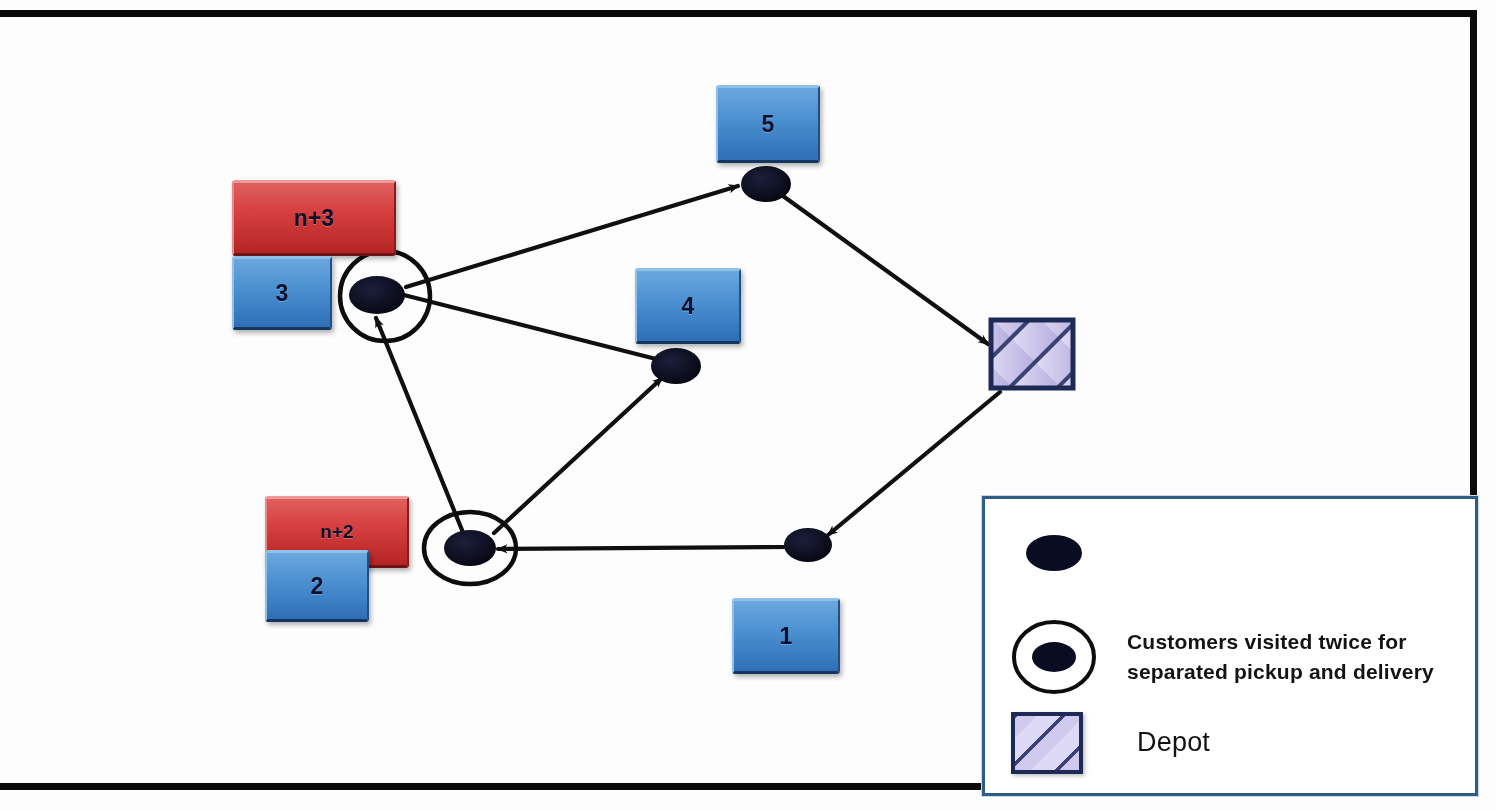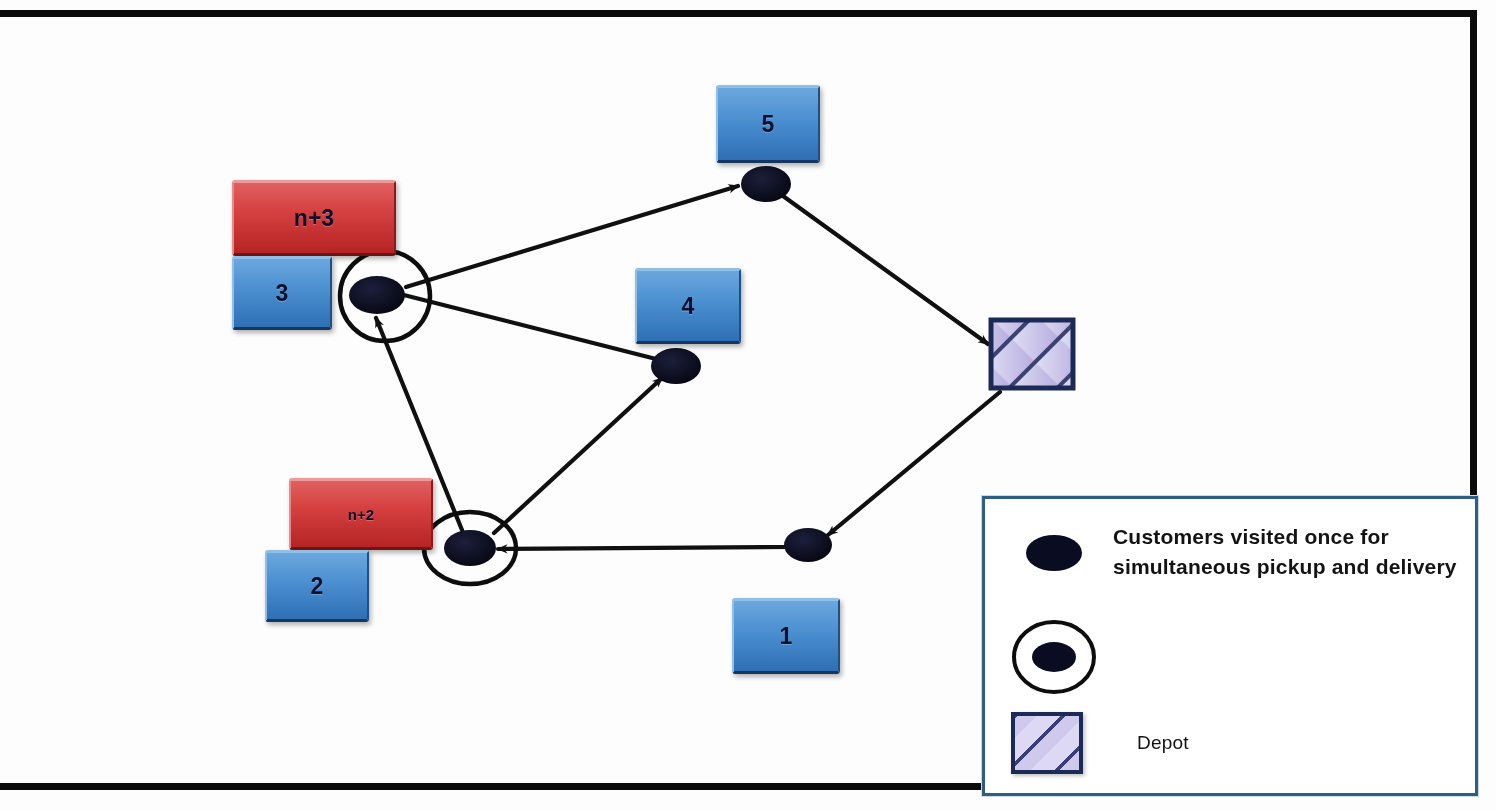--- a/index.html
+++ b/index.html
@@ -81,21 +81,21 @@
     align-items: center;
   }
   .legend-text {
     color: #131313;
     font-size: 21px;
     font-weight: bold;
     line-height: 1.45;
     letter-spacing: .2px;
   }
   .legend-text.big {
-    font-size: 19px;
+    font-size: 27px;
     font-weight: normal;
   }
   .depot-swatch {
     width: 72px;
     height: 62px;
     box-sizing: border-box;
     border: 4px solid #1d2a55;
     background:
       repeating-linear-gradient(
         -45deg,
@@ -176,49 +176,49 @@
   </div>
 
   <div class="node-box box-blue" style="left:716px; top:85px; width:104px; height:78px; font-size:23px;">
     <span>5</span>
   </div>
 
   <div class="node-box box-blue" style="left:635px; top:268px; width:106px; height:76px; font-size:23px;">
     <span>4</span>
   </div>
 
-  <div class="node-box box-red" style="left:265px; top:478px; width:144px; height:72px; font-size:15px;margin-left:24px;">
+  <div class="node-box box-red" style="left:265px; top:496px; width:144px; height:72px; font-size:19px;">
     <span>n+2</span>
   </div>
 
   <div class="node-box box-blue" style="left:265px; top:550px; width:104px; height:72px; font-size:23px;">
     <span>2</span>
   </div>
 
   <div class="node-box box-blue" style="left:732px; top:598px; width:108px; height:76px; font-size:23px;">
     <span>1</span>
   </div>
 
   <div id="legend">
 
     <div class="legend-row" style="left:14px; top:18px; width:466px;">
       <svg width="110" height="70">
         <ellipse cx="55" cy="36" rx="28" ry="18" fill="#0a0d22"></ellipse>
       </svg>
-      <div style="margin-left:4px;">
-        <div class="legend-text">Customers visited once for</div>
-        <div class="legend-text">simultaneous pickup and delivery</div>
-      </div>
     </div>
 
     <div class="legend-row" style="left:14px; top:115px; width:466px;">
       <svg width="110" height="86">
         <ellipse cx="55" cy="43" rx="40" ry="35" fill="none" stroke="#0d0d0d" stroke-width="4"></ellipse>
         <ellipse cx="55" cy="43" rx="22" ry="15" fill="#0a0d22"></ellipse>
       </svg>
+      <div style="margin-left:18px;">
+        <div class="legend-text">Customers visited twice for</div>
+        <div class="legend-text">separated pickup and delivery</div>
+      </div>
     </div>
 
     <div class="legend-row" style="left:26px; top:213px; width:454px;">
       <div class="depot-swatch"></div>
       <div class="legend-text big" style="margin-left:54px;">Depot</div>
     </div>
 
   </div>
 
 </div>

